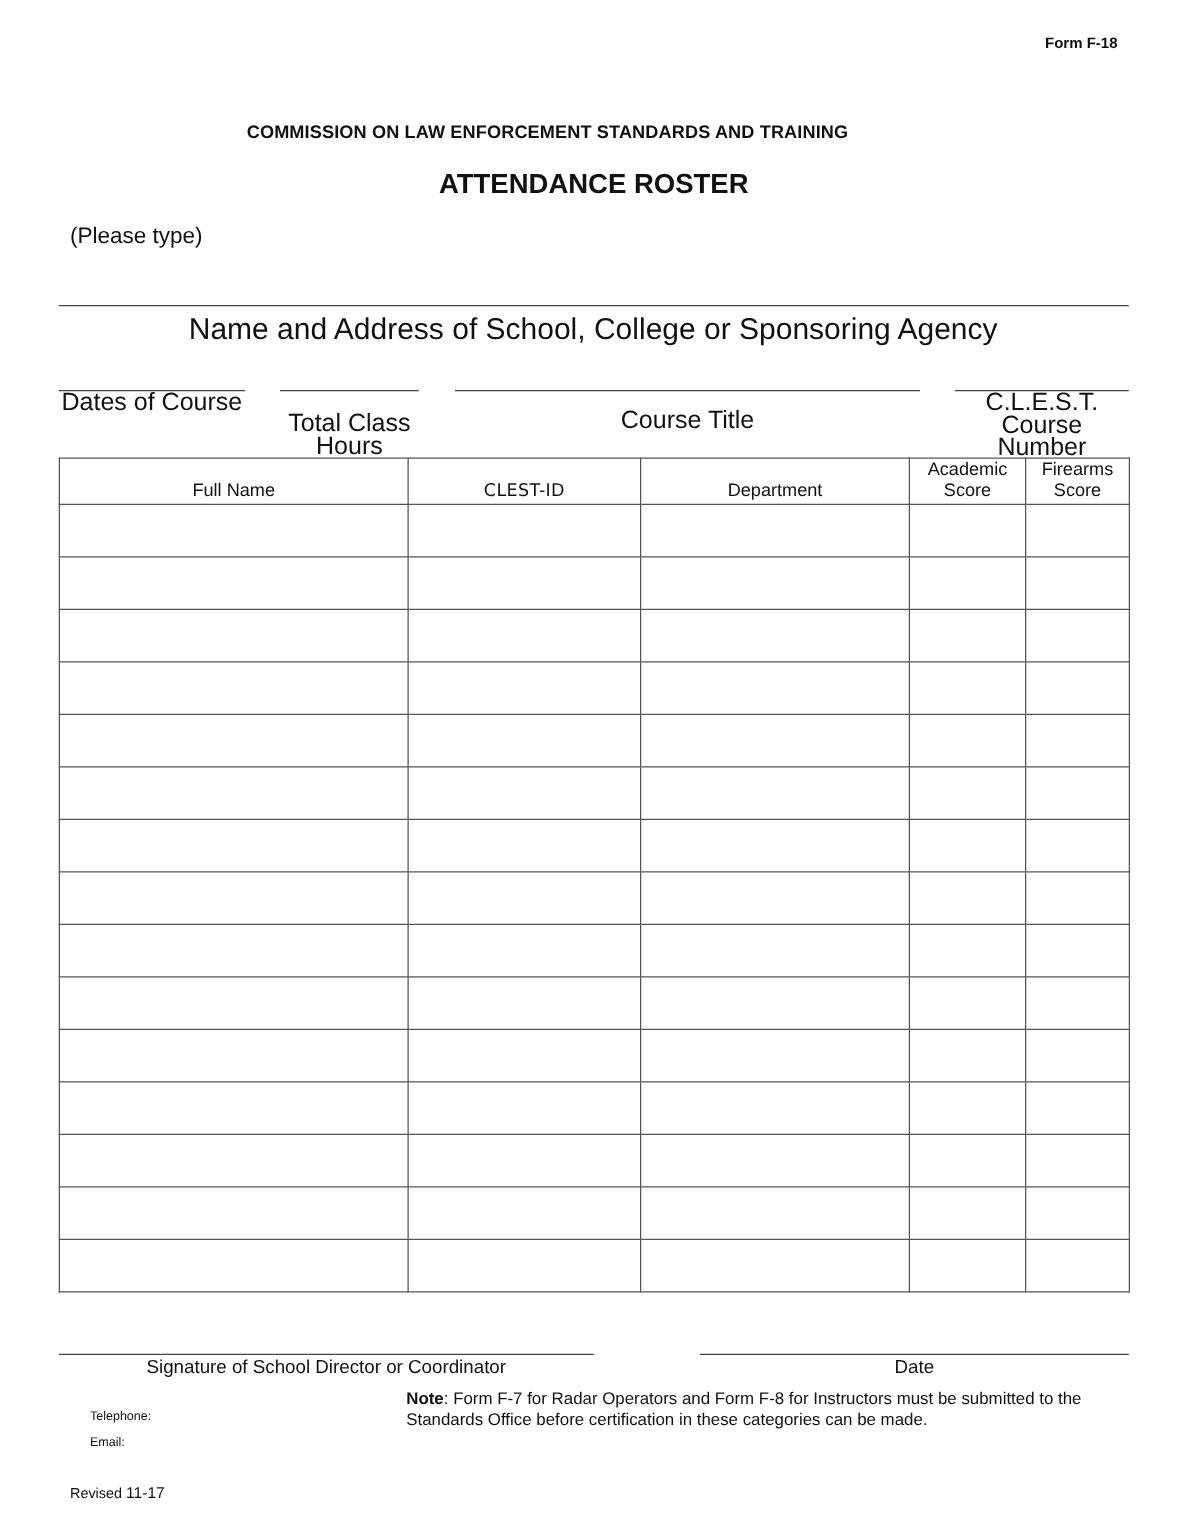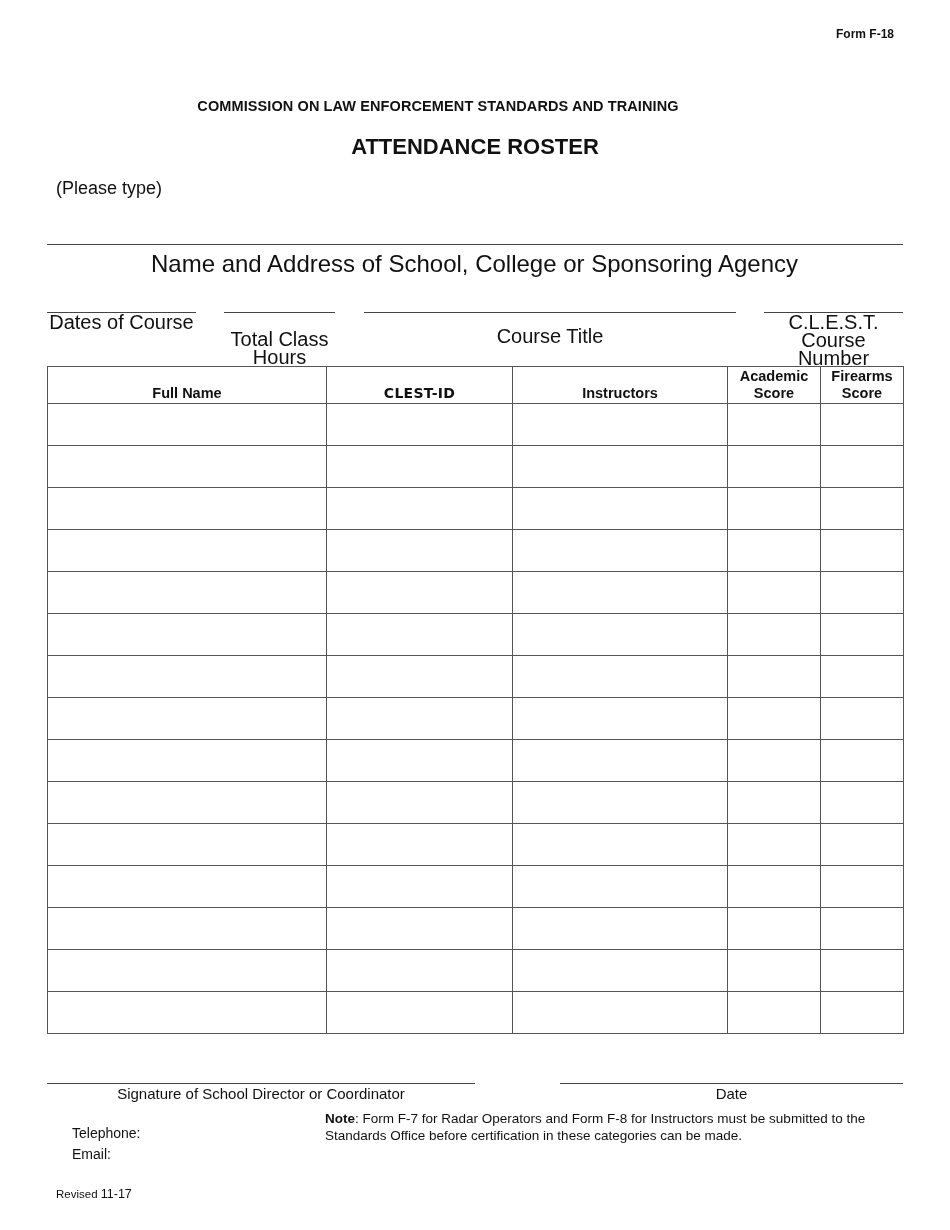--- a/index.html
+++ b/index.html
@@ -8,25 +8,25 @@
     .abs { position: absolute; }
     .form-id { top: 27px; right: 56px; font-size: 12px; font-weight: bold; padding-left: 37px; }
     .agency { top: 98px; left: 0; width: 876px; text-align: center; font-size: 14.5px; font-weight: bold; letter-spacing: 0.1px; }
     .title { top: 134px; left: 0; width: 950px; text-align: center; font-size: 22px; font-weight: bold; }
     .please { top: 178px; left: 56px; font-size: 18px; }
     .rule { position: absolute; height: 0; border-top: 1px solid #444444; }
     .field-label { position: absolute; text-align: center; font-size: 20px; line-height: 18px; }
     .school-label { top: 250px; left: 47px; width: 855px; text-align: center; font-size: 24px; }
     table.roster { position: absolute; top: 366px; left: 47px; width: 856px; border-collapse: collapse; table-layout: fixed; }
     table.roster th, table.roster td { border: 1px solid #555555; }
-    table.roster th { height: 37px; font-size: 14.5px; font-weight: bold; line-height: 17px; vertical-align: bottom; padding-bottom: 1px; text-align: center; }
+    table.roster th { height: 37px; font-size: 14.5px; font-weight: normal; line-height: 17px; vertical-align: bottom; padding-bottom: 1px; text-align: center; }
     table.roster th.clest { font-family: "DejaVu Sans", sans-serif; font-size: 14px; letter-spacing: 0.3px; text-align: center; }
     table.roster td { height: 42px; }
     .sig-label { position: absolute; font-size: 15px; text-align: center; }
-    .contact { position: absolute; left: 72px; font-size: 14px; line-height: 21px; }
+    .contact { position: absolute; left: 72px; font-size: 10px; line-height: 21px; }
     .note { position: absolute; top: 1110px; left: 325px; width: 580px; font-size: 13.5px; line-height: 17px; }
     .revised { position: absolute; top: 1187px; left: 56px; font-size: 11.5px; font-weight: normal; }
     .revised .num { font-size: 12.5px; }
   </style>
 </head>
 <body>
 
 <div class="abs form-id">Form F-18</div>
 <div class="abs agency">COMMISSION ON LAW ENFORCEMENT STANDARDS AND TRAINING</div>
 <div class="abs title">ATTENDANCE ROSTER</div>
@@ -70,21 +70,21 @@
       <th>
           <div></div>
           <div>Full Name</div>
         </th>
       <th class="clest">
           <div></div>
           <div>CLEST-ID</div>
         </th>
       <th>
           <div></div>
-          <div>Instructors</div>
+          <div>Department</div>
         </th>
       <th>
           <div>Academic</div>
           <div>Score</div>
         </th>
       <th>
           <div>Firearms</div>
           <div>Score</div>
         </th>
     </tr>

